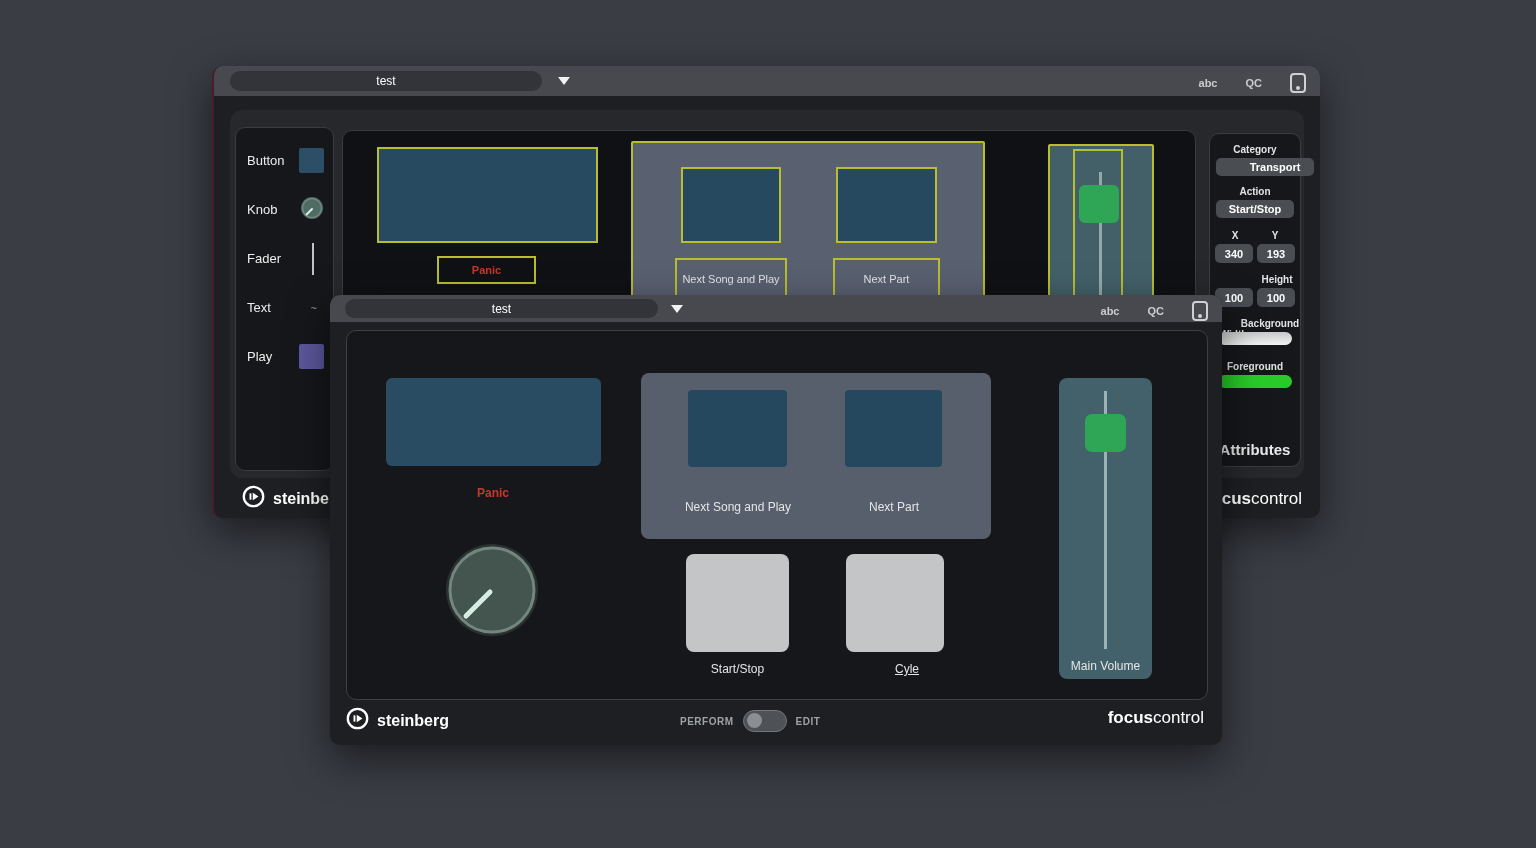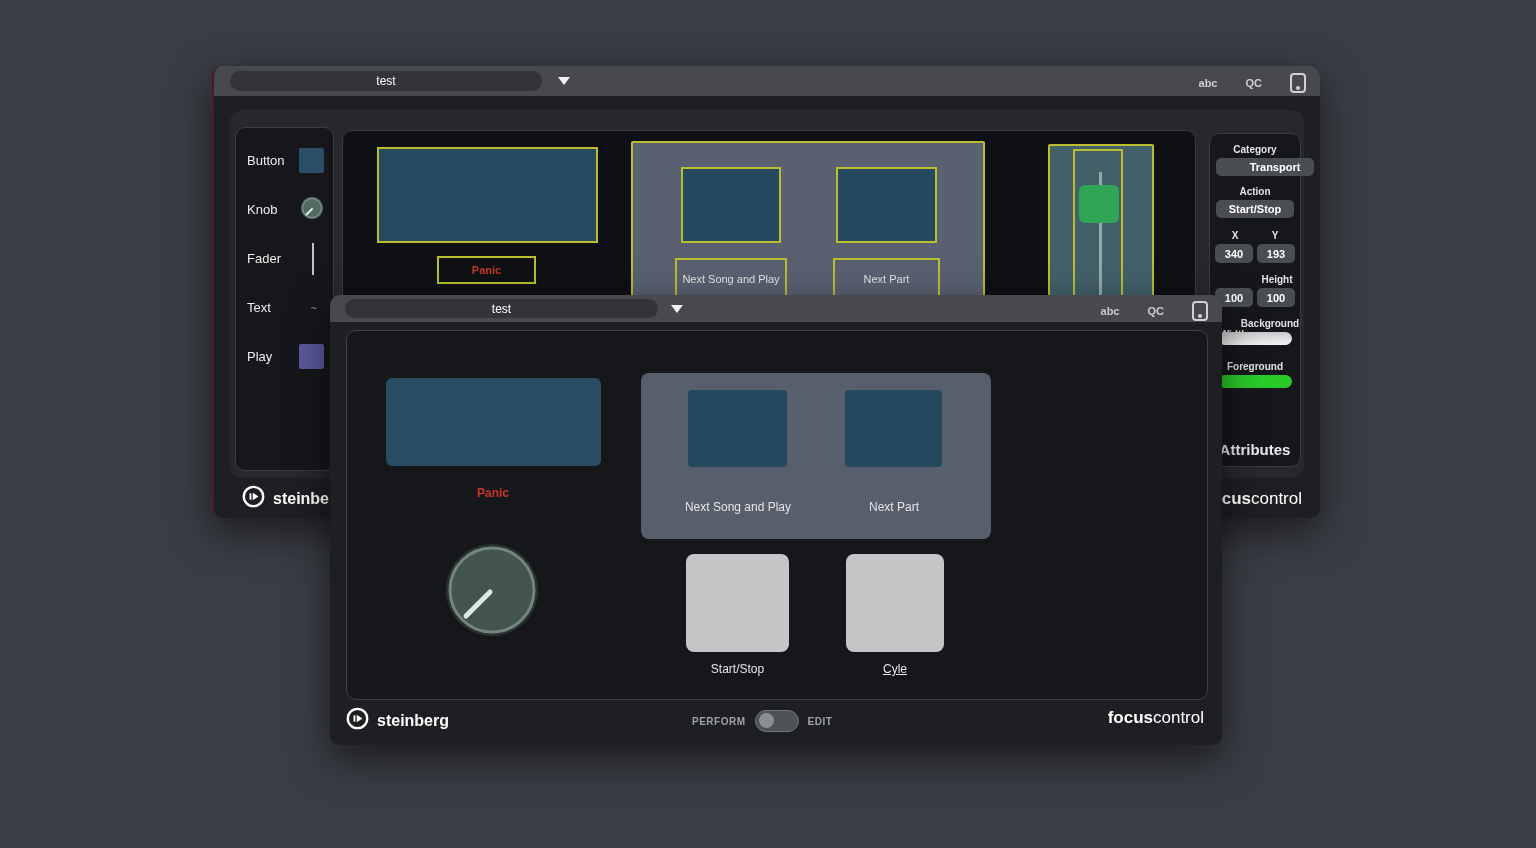--- a/index.html
+++ b/index.html
@@ -189,36 +189,41 @@
         <div style="position:absolute;left:47px;top:17px;width:99px;height:77px;background:#26485e;border-radius:4px;"></div>
         <div style="position:absolute;left:204px;top:17px;width:97px;height:77px;background:#26485e;border-radius:4px;"></div>
         <div class="ctl-label" style="left:10px;top:127px;width:174px;">Next Song and Play</div>
         <div class="ctl-label" style="left:173px;top:127px;width:160px;">Next Part</div>
       </div>
 
       <div style="position:absolute;left:339px;top:223px;width:103px;height:98px;background:#c3c5c7;border-radius:8px;"></div>
       <div class="ctl-label" style="left:319px;top:331px;width:143px;">Start/Stop</div>
 
       <div style="position:absolute;left:499px;top:223px;width:98px;height:98px;background:#c3c5c7;border-radius:8px;"></div>
-      <div class="ctl-label" style="left:479px;top:331px;width:138px;text-decoration:underline;">Cyle</div>
-
+      <div class="ctl-label" style="left:491px;top:331px;width:138px;text-decoration:underline;">Cyle</div>
+
+      <div style="position:absolute;left:712px;top:47px;width:93px;height:301px;background:#42616b;border-radius:8px;">
+        <div style="position:absolute;left:45px;top:13px;width:3px;height:258px;background:#9cb3b5;"></div>
+        <div style="position:absolute;left:26px;top:36px;width:41px;height:38px;background:#2fa656;border-radius:7px;"></div>
+        <div class="ctl-label" style="left:0;bottom:6px;width:100%;">Main Volume</div>
+      </div>
     </div>
 
     <div class="brand" style="left:16px;top:412px;">
       <span>
         <svg width="23" height="23" viewBox="0 0 22 22">
           <circle cx="11" cy="11" r="9.3" fill="none" stroke="#ffffff" stroke-width="2.2"></circle>
           <rect x="7.2" y="8" width="1.8" height="6" fill="#ffffff"></rect>
           <path d="M10.3 7.4 L15.8 11 L10.3 14.6 Z" fill="#ffffff"></path>
         </svg>
       </span>
       <span>steinberg</span>
     </div>
 
-    <div class="toggle-group" style="left:362px;top:415px;">
+    <div class="toggle-group" style="left:350px;top:415px;">
       <span class="toggle-label">PERFORM</span>
       <span class="toggle-pill">
         <span class="toggle-knob"></span>
       </span>
       <span class="toggle-label">EDIT</span>
     </div>
 
     <div class="product" style="right:18px;top:413px;">
       <b>focus</b><span>control</span>
     </div>

